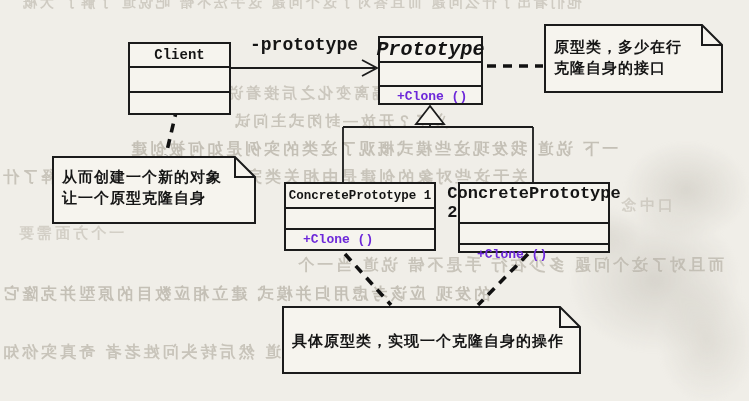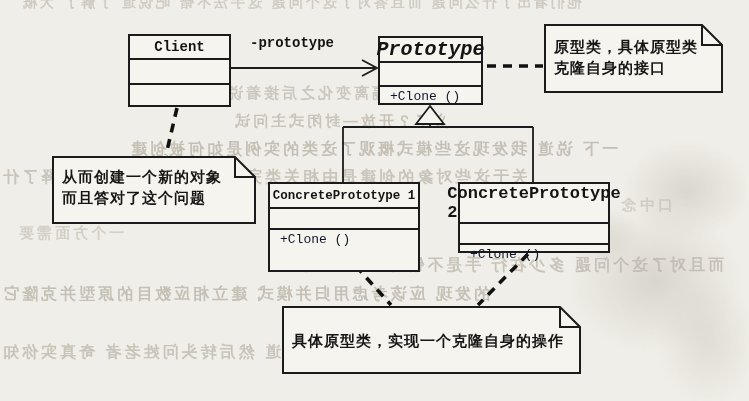--- a/index.html
+++ b/index.html
@@ -45,28 +45,28 @@
   .c-title{
     border-bottom:2px solid #1b1b1b;
     display:flex;align-items:center;justify-content:center;
     font-family:"Liberation Mono","DejaVu Sans Mono",monospace;
     font-weight:bold;color:#141414;
   }
   .c-attrs{border-bottom:2px solid #1b1b1b;}
   .c-methods{
     flex:1;
     font-family:"Liberation Mono","DejaVu Sans Mono",monospace;
-    font-weight:normal;color:#0f172a;
+    font-weight:bold;color:#6d28d9;
     font-size:13px;
-    padding:2px 0 0 10px;
+    padding:2px 0 0 17px;
   }
   .assoc-label{
     position:absolute;left:250px;top:35px;
     font-family:"Liberation Mono","DejaVu Sans Mono",monospace;
-    font-weight:bold;font-size:14px;color:#141414;
+    font-weight:bold;font-size:18px;color:#141414;
   }
   .note-text{
     position:absolute;
     font-weight:bold;color:#161616;
     font-size:15px;line-height:21px;
     letter-spacing:1px;
   }
 </style>
 </head>
 <body>
@@ -109,51 +109,51 @@
     <g>
       <path d="M53,157 H235 L255,177 V223 H53 Z" fill="#f6f4ee" stroke="#1b1b1b" stroke-width="2"></path>
       <path d="M235,157 V177 H255" fill="none" stroke="#1b1b1b" stroke-width="2"></path>
     </g>
     <g>
       <path d="M283,307 H560 L580,327 V373 H283 Z" fill="#f6f4ee" stroke="#1b1b1b" stroke-width="2"></path>
       <path d="M560,307 V327 H580" fill="none" stroke="#1b1b1b" stroke-width="2"></path>
     </g>
   </svg>
 
-  <div class="uml-class" style="left:128px;top:34px;width:103px;height:73px">
+  <div class="uml-class" style="left:128px;top:42px;width:103px;height:73px">
     <div class="c-title" style="flex:0 0 22px;font-size:14px">Client</div>
     <div class="c-attrs" style="flex:0 0 23px"></div>
     <div class="c-methods"></div>
   </div>
 
   <div class="uml-class" style="left:378px;top:36px;width:105px;height:69px">
     <div class="c-title" style="flex:0 0 20px;font-size:20px;font-style:italic">Prototype</div>
     <div class="c-attrs" style="flex:0 0 22px"></div>
     <div class="c-methods">+Clone ()</div>
   </div>
 
-  <div class="uml-class" style="left:268px;top:182px;width:152px;height:90px">
+  <div class="uml-class" style="left:284px;top:182px;width:152px;height:69px">
     <div class="c-title" style="flex:0 0 23px;font-size:12.5px">ConcretePrototype 1</div>
     <div class="c-attrs" style="flex:0 0 19px"></div>
     <div class="c-methods">+Clone ()</div>
   </div>
 
   <div class="uml-class" style="left:458px;top:182px;width:152px;height:71px">
     <div class="c-title" style="flex:0 0 23px;font-size:17px">ConcretePrototype 2</div>
     <div class="c-attrs" style="flex:0 0 19px"></div>
     <div class="c-methods">+Clone ()</div>
   </div>
 
   <div class="assoc-label">-prototype</div>
 
   <div class="note-text" style="left:62px;top:166px">
     <div>从而创建一个新的对象</div>
-    <div>而且答对了这个问题</div>
+    <div>让一个原型克隆自身</div>
   </div>
   <div class="note-text" style="left:554px;top:36px">
-    <div>原型类，具体原型类</div>
+    <div>原型类，多少在行</div>
     <div>克隆自身的接口</div>
   </div>
   <div class="note-text" style="left:292px;top:330px">
     <div>具体原型类，实现一个克隆自身的操作</div>
   </div>
 
 </div>
 
 </body></html>

